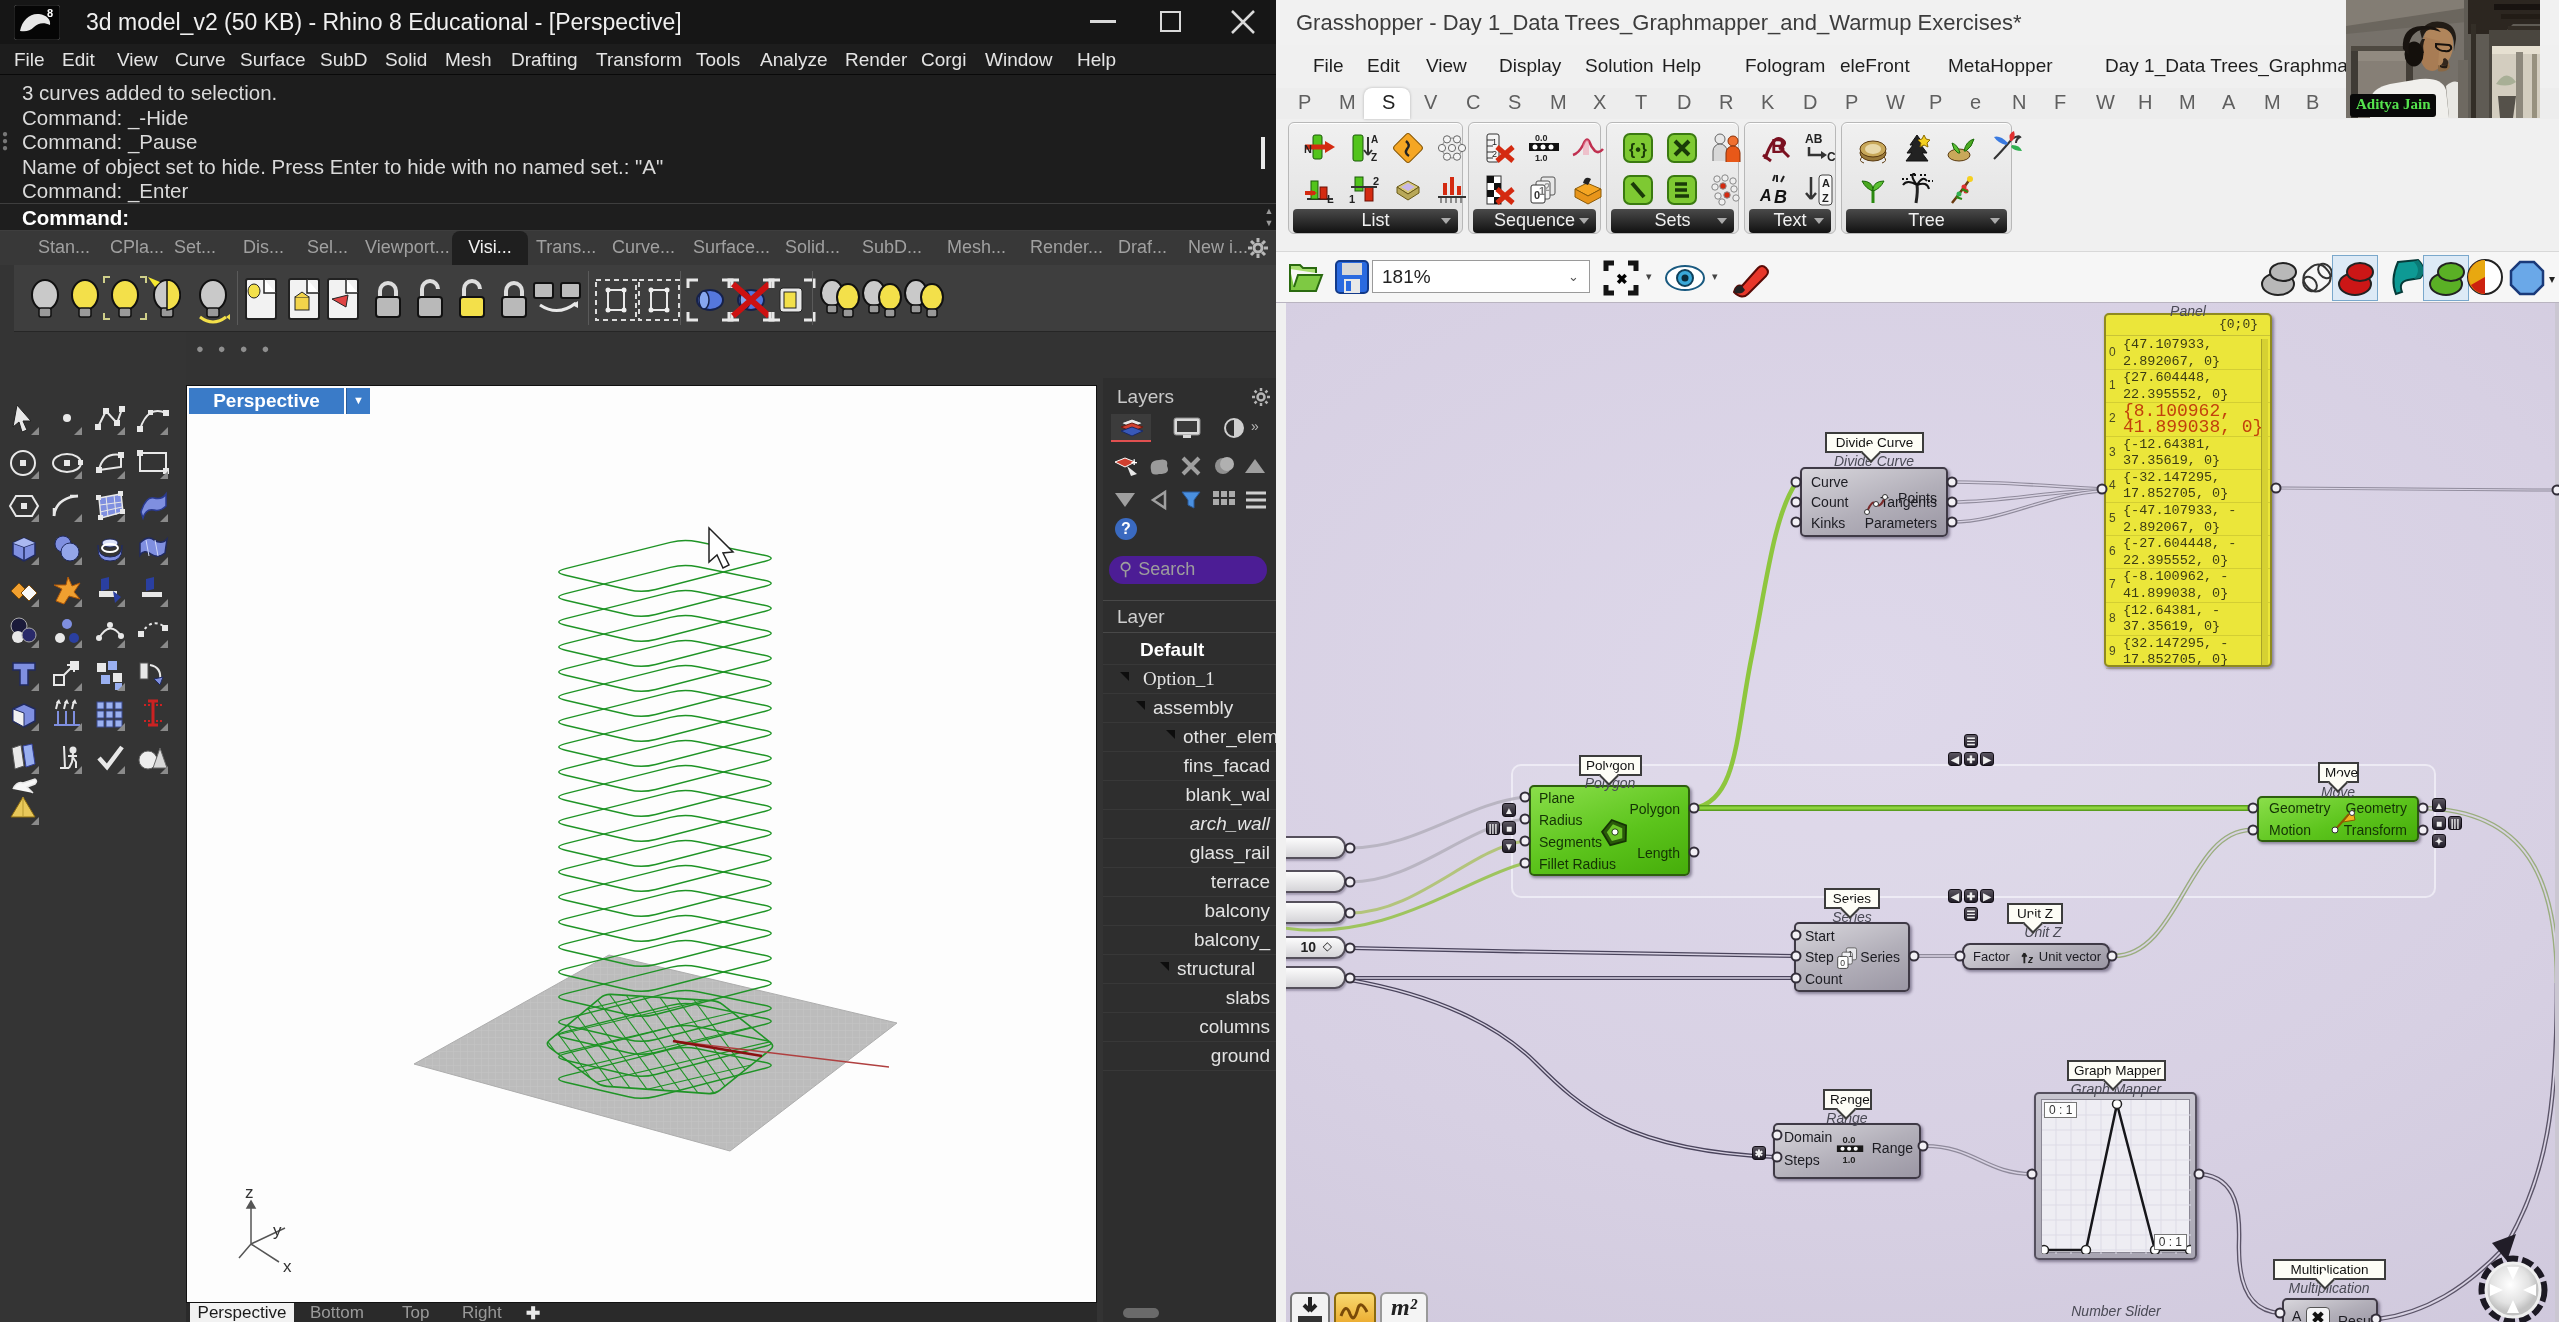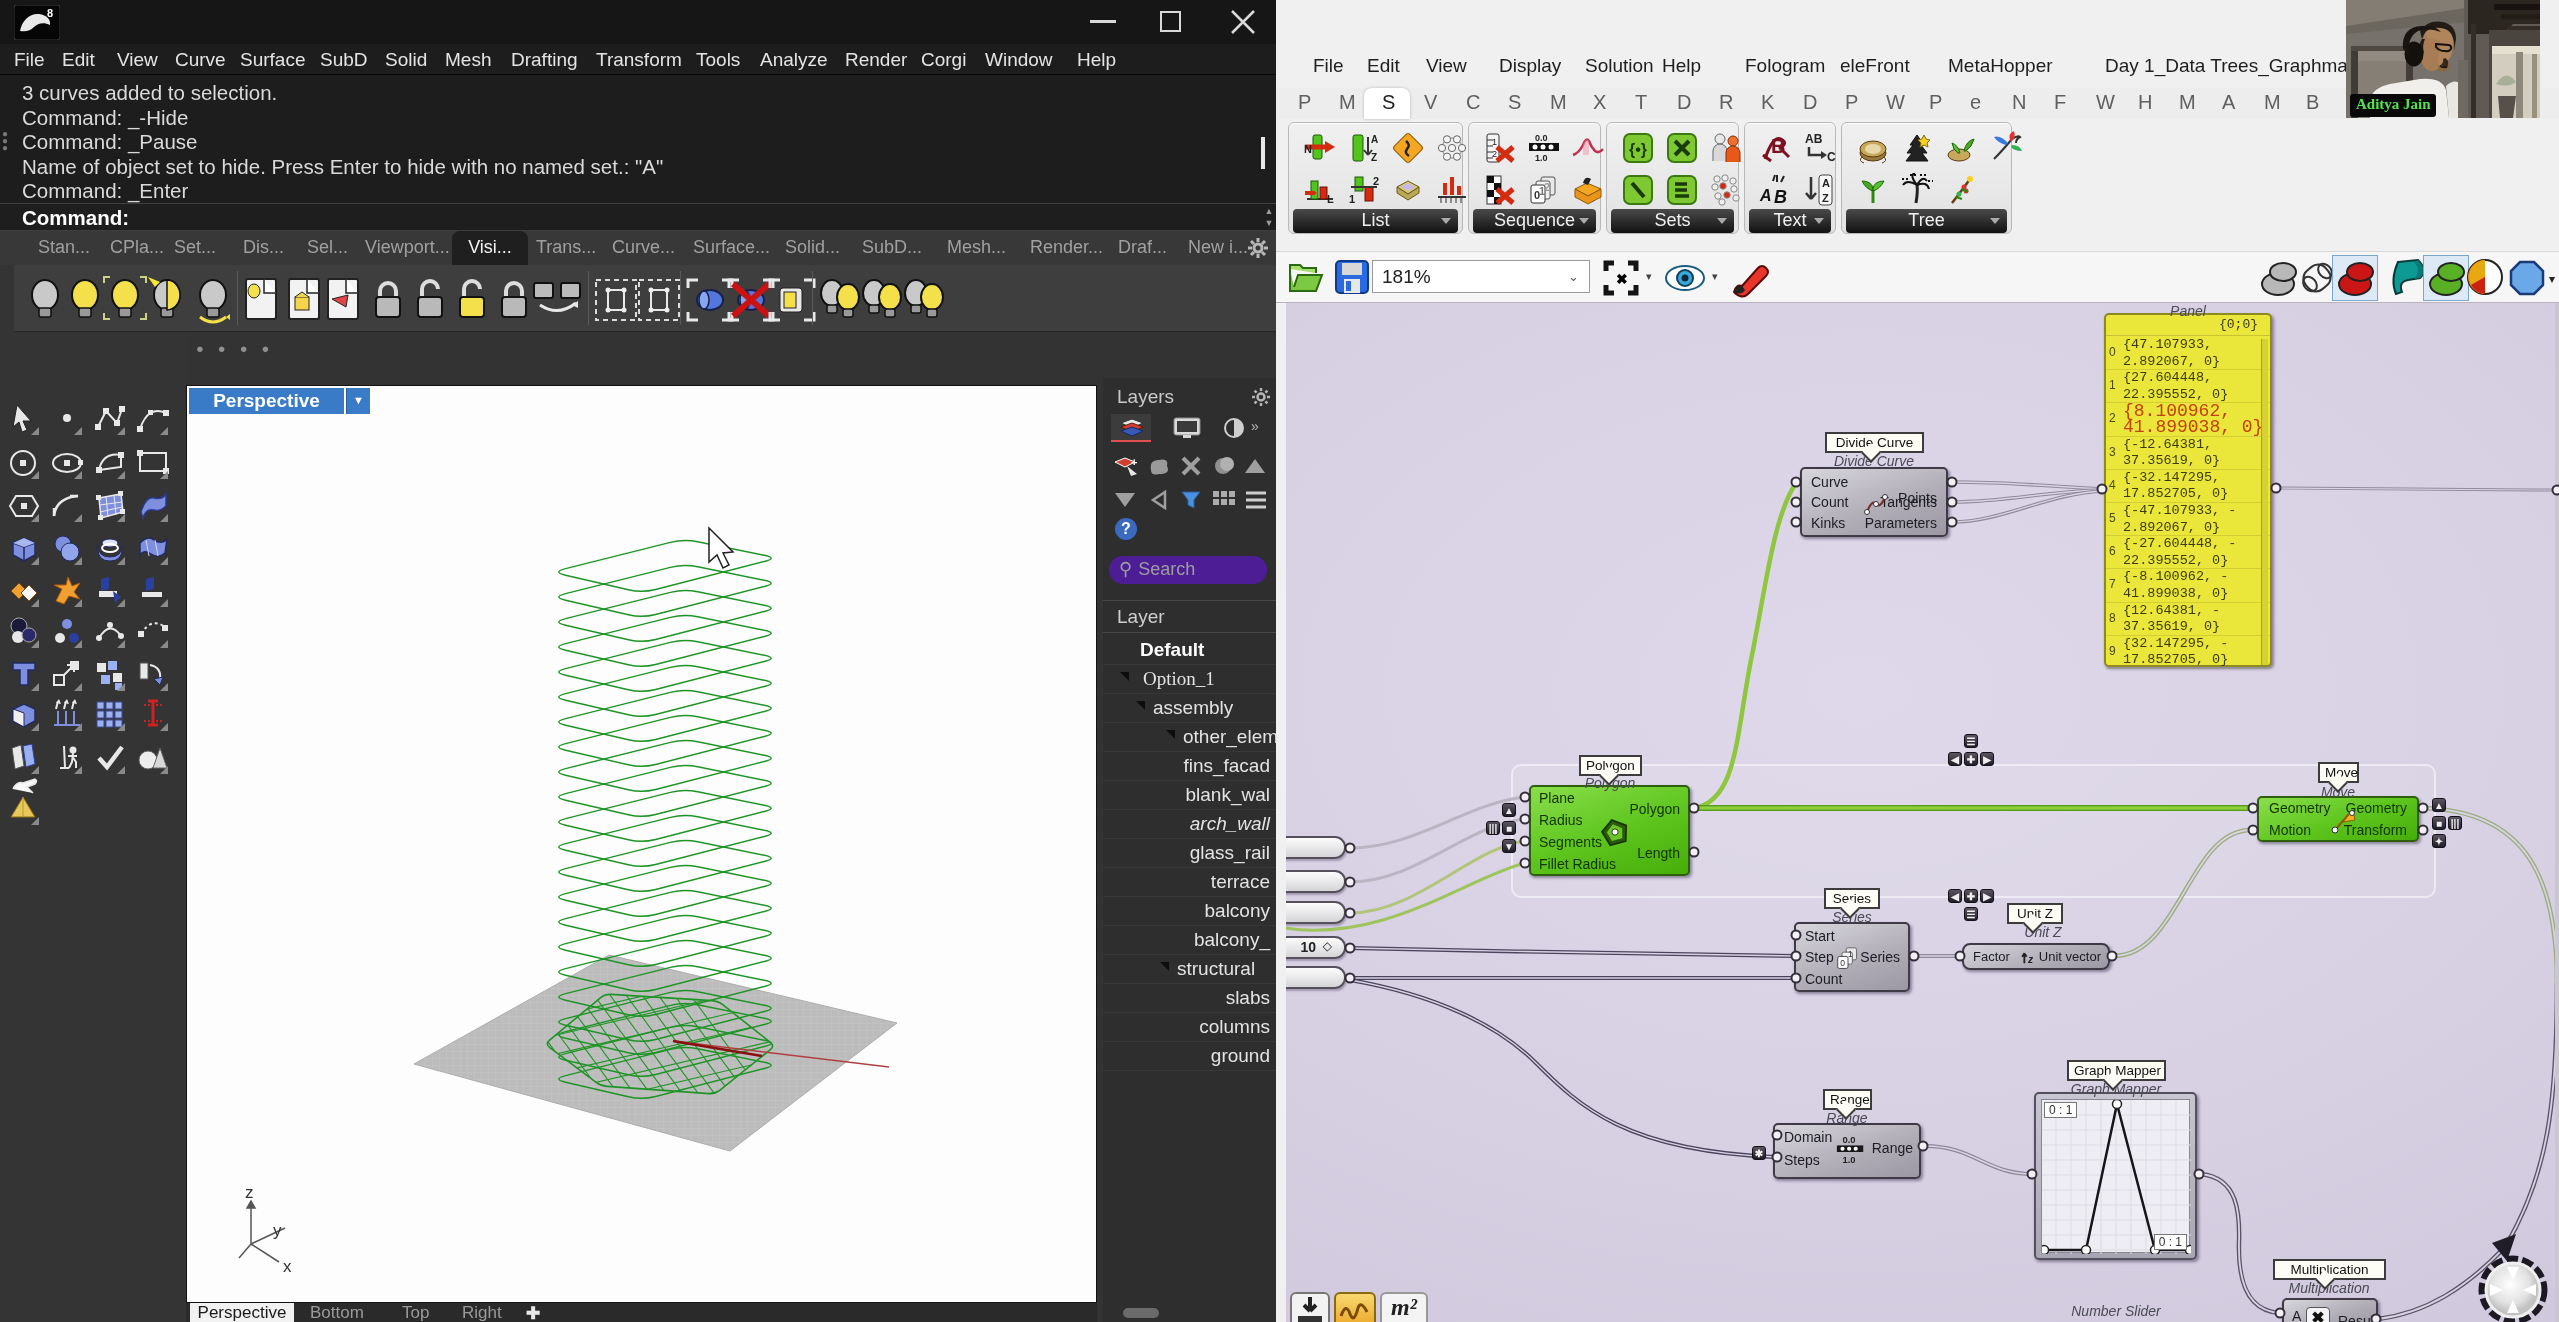--- a/index.html
+++ b/index.html
@@ -33,20 +33,21 @@
  border:2px solid #55505c;border-radius:11px;z-index:20;box-shadow:1px 2px 2px rgba(40,30,60,0.3);}
 </style></head><body>
 
 <div class="abs" style="left:0;top:0;width:1276px;height:1322px;background:#333333;">
 <div class="abs" style="left:0;top:0;width:1276px;height:44px;background:#161616;">
 <svg class="abs" style="left:14px;top:5px" width="46" height="35">
         <rect x="0" y="0" width="46" height="35" rx="3" fill="#060606" stroke="#3a3a3a"></rect>
         <path d="M6 26 C8 15 16 8 25 9 C33 10 37 15 36 20 C30 17 24 18 20 22 C16 26 12 27 6 26 Z" fill="#e8e8e8"></path>
         <text x="36" y="12" font-size="11" fill="#fff" font-weight="bold" text-anchor="middle">8</text>
       </svg>
+<div class="abs" style="left:86px;top:9px;color:#f0f0f0;font-size:23px;">3d model_v2 (50 KB) - Rhino 8 Educational - [Perspective]</div>
 <div class="abs" style="left:1090px;top:20px;width:26px;height:3px;background:#d9d9d9;"></div>
 <div class="abs" style="left:1160px;top:11px;width:21px;height:21px;border:2.5px solid #d9d9d9;"></div>
 <svg class="abs" style="left:1230px;top:9px" width="26" height="26">
         <path d="M2 2 L24 24 M24 2 L2 24" stroke="#d9d9d9" stroke-width="2.5"></path>
       </svg>
 </div>
 <div class="abs rh-menu" style="left:0;top:44px;width:1276px;height:30px;background:#1d1d1d;">
 <span style="left:14px">File</span>
 <span style="left:62px">Edit</span>
 <span style="left:117px">View</span>
@@ -651,20 +652,23 @@
 <div class="lay-row" style="top:635px;">
         <span style="position:absolute;right:6px;top:3px;">columns</span>
       </div>
 <div class="lay-row" style="top:664px;">
         <span style="position:absolute;right:6px;top:3px;">ground</span>
       </div>
 <div class="abs" style="left:20px;top:930px;width:36px;height:10px;background:#6a6a6a;border-radius:5px;"></div>
 </div>
 </div>
 <div class="abs" style="left:1276px;top:0;width:1283px;height:1322px;background:#f0f0f0;">
+<div class="abs" style="left:0;top:0;width:1283px;height:45px;background:#f1f1f1;">
+      <div class="abs" style="left:20px;top:10px;color:#3c3c3c;font-size:22px;">Grasshopper - Day 1_Data Trees_Graphmapper_and_Warmup Exercises*</div>
+    </div>
 <div class="abs gh-menu" style="left:0;top:45px;width:1283px;height:43px;">
 <span style="left:37px">File</span>
 <span style="left:91px">Edit</span>
 <span style="left:150px">View</span>
 <span style="left:223px">Display</span>
 <span style="left:309px">Solution</span>
 <span style="left:386px">Help</span>
 <span style="left:469px">Fologram</span>
 <span style="left:564px">eleFront</span>
 <span style="left:672px">MetaHopper</span>

